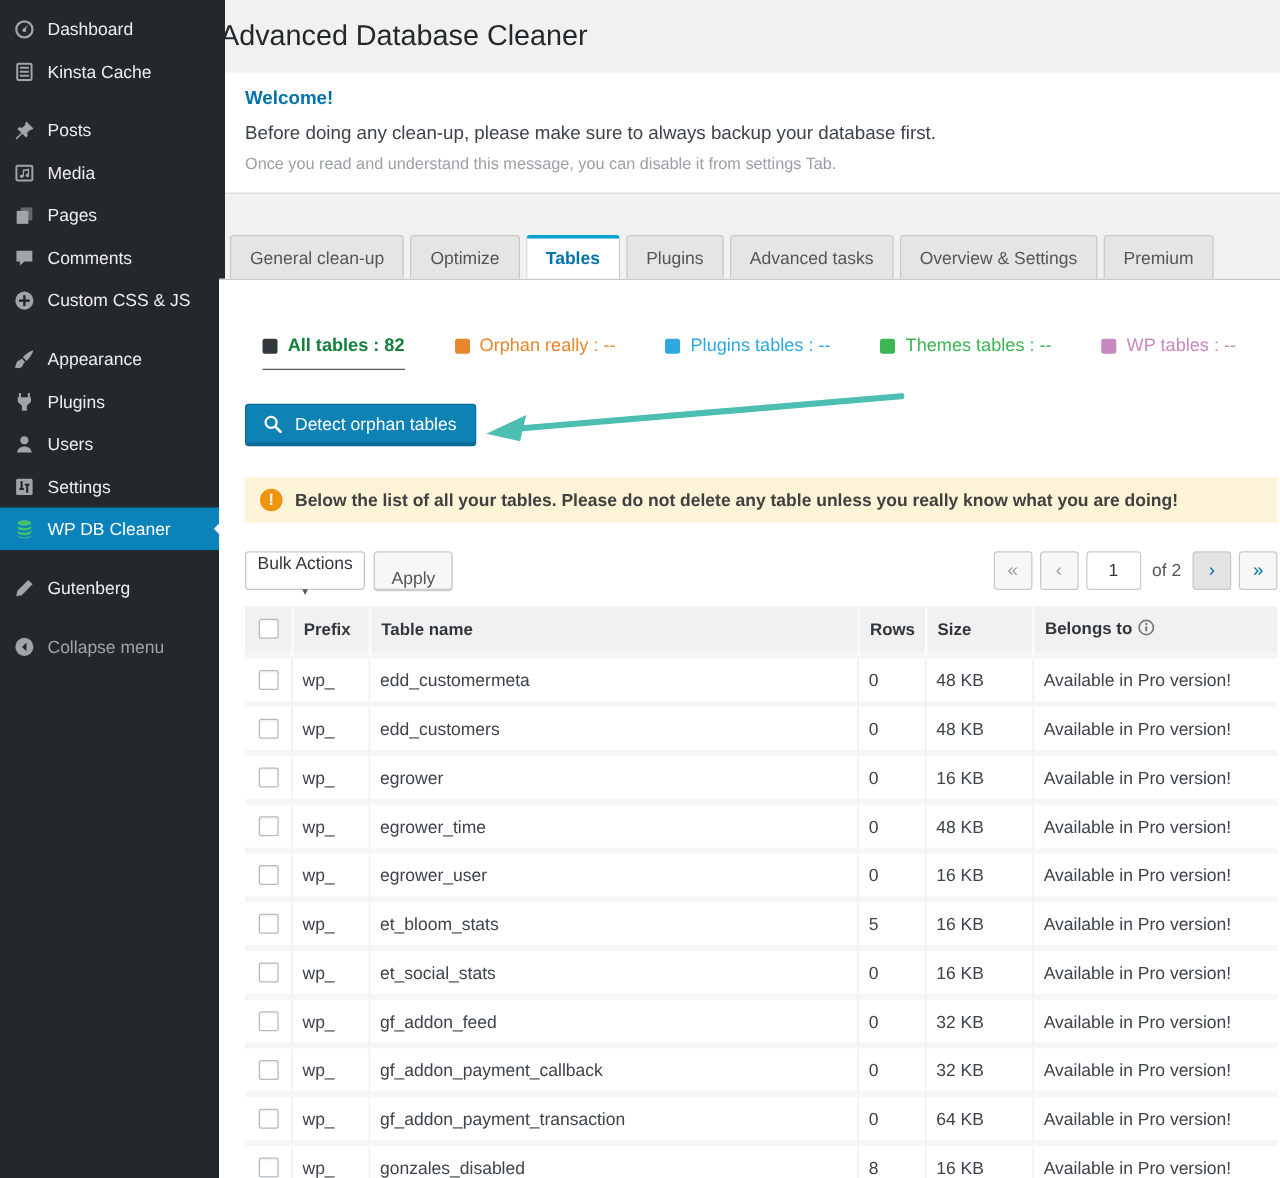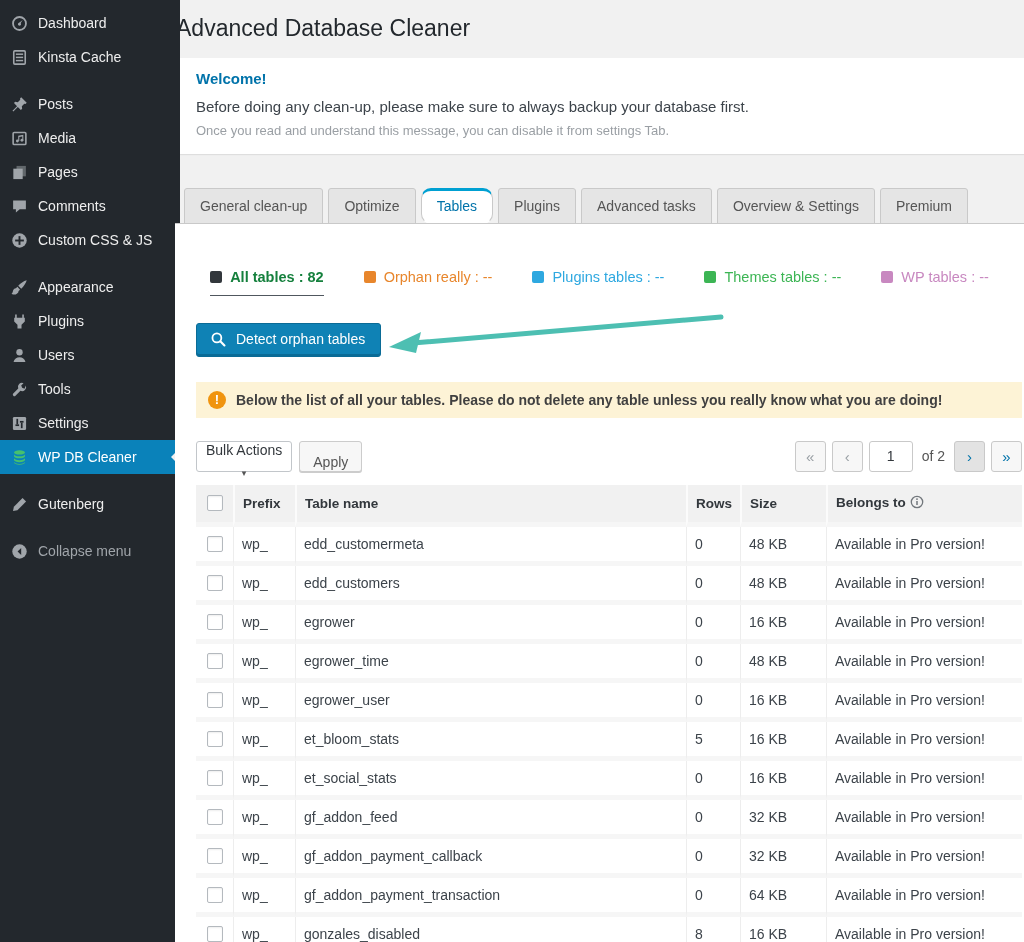--- a/index.html
+++ b/index.html
@@ -24,21 +24,21 @@
   .page-title { padding:14px 20px 0 21px; font-size:23px; font-weight:400; color:#23282d; line-height:1.3; }
   
   .welcome { margin:14px 0 0 21px; background:#fff; border-left:4px solid #f8bbc6; box-shadow:0 1px 1px rgba(0,0,0,.08); padding:12px 16px 16px; }
   .welcome-title { color:#0073aa; font-weight:bold; font-size:15px; margin-bottom:11px; }
   .welcome-msg { font-size:15px; color:#3c434a; margin-bottom:8px; }
   .welcome-note { font-size:13px; color:#9a9fa4; }
   
   .tabs-wrap { margin-top:33px; padding-left:29px; }
   .tab { display:inline-block; position:relative; top:1px; margin-right:5px; padding:9px 15px; font-size:14px; color:#555;
     background:#e5e5e5; border:1px solid #c9c9c9; border-radius:3px 3px 0 0; cursor:pointer; }
-  .tab.active { background:#fff; color:#0073aa; font-weight:normal; border-top:3px solid #00a0d2; border-bottom:1px solid #fff; padding-top:7px;border-radius:10px; }
+  .tab.active { background:#fff; color:#0073aa; font-weight:bold; border-top:3px solid #00a0d2; border-bottom:1px solid #fff; padding-top:7px; }
   
   .panel { margin-left:20px; background:#fff; border-top:1px solid #c9c9c9; min-height:718px; position:relative; }
   
   .filters { display:flex; justify-content:center; gap:40px; padding-top:45px; align-items:flex-start; }
   .filter-item { display:flex; align-items:center; gap:8px; font-size:14.5px; cursor:pointer; }
   .filter-sq { width:12px; height:12px; border-radius:2px; flex:none; }
   .filter-item.active { font-weight:bold; color:#15803d; border-bottom:1px solid #50575e; padding-bottom:10px; }
   
   .btn-row { margin-top:27px; padding-left:21px; position:relative; height:36px; }
   .detect-btn { display:inline-flex; align-items:center; gap:9px; background:#0f82b5; border:1px solid #0a6b96;
@@ -176,28 +176,20 @@
           <svg viewBox="0 0 16 16">
             <circle cx="8" cy="4.9" r="3" fill="currentColor"></circle>
             <path fill="currentColor" d="M2.4 14.2c.5-3.1 3-4.6 5.6-4.6s5.1 1.5 5.6 4.6z"></path>
           </svg>
         </span>
         <span class="sb-label">Users</span>
       </div>
       <div class="sb-item">
         <span class="sb-icon">
           <svg viewBox="0 0 16 16">
-            <path fill="currentColor" d="M14 4.2a3.9 3.9 0 0 1-5.1 5L4 14.1A1.55 1.55 0 0 1 1.9 12l4.9-4.9a3.9 3.9 0 0 1 5-5.1L9.6 4.2l.9 2.2 2.2.9z"></path>
-          </svg>
-        </span>
-        <span class="sb-label">Tools</span>
-      </div>
-      <div class="sb-item">
-        <span class="sb-icon">
-          <svg viewBox="0 0 16 16">
             <rect x="1.8" y="1.8" width="12.4" height="12.4" rx="1.2" fill="currentColor"></rect>
             <rect x="5.1" y="3.6" width="1.6" height="5.2" fill="#23282d"></rect>
             <rect x="4.2" y="8.8" width="3.4" height="1.6" fill="#23282d"></rect>
             <rect x="9.3" y="7.2" width="1.6" height="5.2" fill="#23282d"></rect>
             <rect x="8.4" y="5.6" width="3.4" height="1.6" fill="#23282d"></rect>
           </svg>
         </span>
         <span class="sb-label">Settings</span>
       </div>
       <div class="sb-item active">

